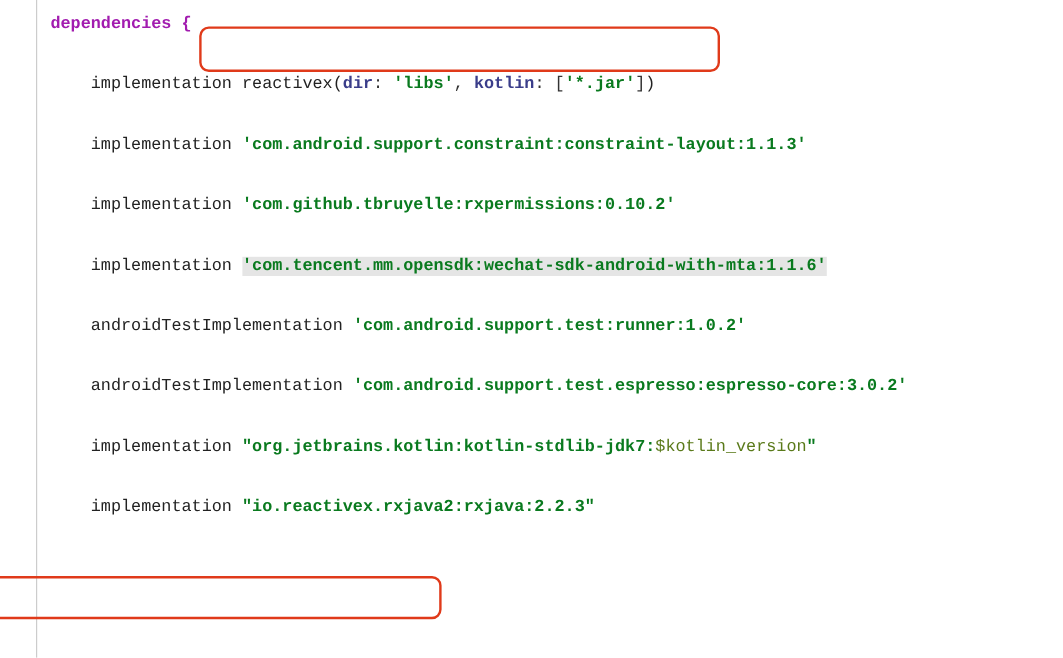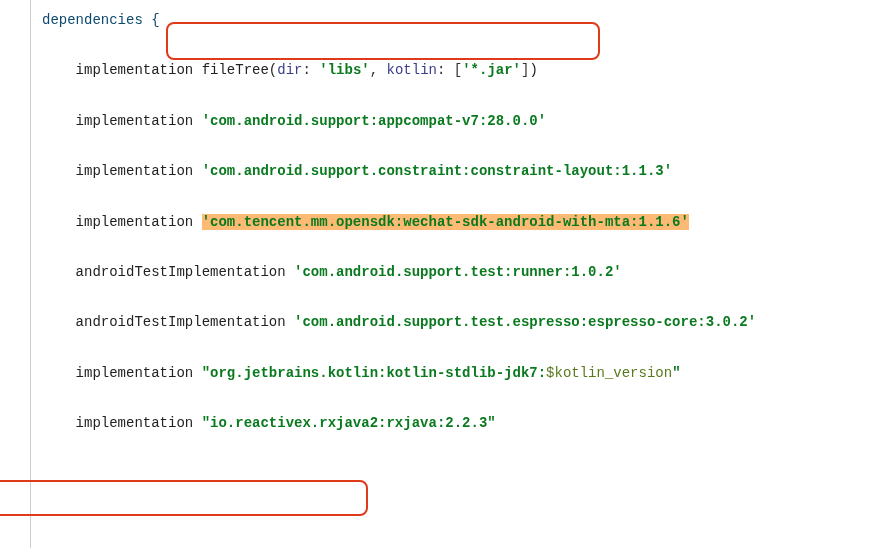--- a/index.html
+++ b/index.html
@@ -23,44 +23,44 @@
   }
   .code {
     position: relative;
     padding: 8px 0 8px 42px;
   }
   pre {
     margin: 0;
     font-family: inherit;
   }
   .ln { display: block; white-space: pre; }
-  .kw-navy   { color: #0c4a6e; font-weight: normal; }
+  .kw-navy   { color: #a21caf; font-weight: bold; }
   .kw-dark   { color: #222; margin-top: 43px; }
   .paren     { color: #222; }
-  .ident     { color: #3a3d8a; font-weight: normal; }
+  .ident     { color: #3a3d8a; font-weight: bold; }
   .str-green { color: #0a7a1f; font-weight: bold; text-align: center; }
   .str-olive { color: #5a7a1a; font-weight: normal; font-family: Liberation Mono, monospace; }
-  .hl-yellow { background: #fdba74; }
+  .hl-yellow { background: #e5e5e5; }
   .redbox {
     position: absolute;
     border: 2px solid #e03a1a;
     border-radius: 8px;
     pointer-events: none;
   }
 </style>
 </head>
 <body>
 
 <div class="gutter"></div>
 
 <div class="code">
 <pre><span class="ln"><span class="kw-navy">dependencies {</span></span>
-<span class="ln">    <span class="kw-dark">implementation</span> <span class="kw-dark">fileTree</span><span class="paren">(</span><span class="ident">dir</span>: <span class="str-green">'libs'</span>, <span class="ident">kotlin</span>: [<span class="str-green">'*.jar'</span>]<span class="paren">)</span></span>
-<span class="ln">    <span class="kw-dark">implementation</span> <span class="str-green">'com.android.support:appcompat-v7:28.0.0'</span></span>
+<span class="ln">    <span class="kw-dark">implementation</span> <span class="kw-dark">reactivex</span><span class="paren">(</span><span class="ident">dir</span>: <span class="str-green">'libs'</span>, <span class="ident">kotlin</span>: [<span class="str-green">'*.jar'</span>]<span class="paren">)</span></span>
 <span class="ln">    <span class="kw-dark">implementation</span> <span class="str-green">'com.android.support.constraint:constraint-layout:1.1.3'</span></span>
+<span class="ln">    <span class="kw-dark">implementation</span> <span class="str-green">'com.github.tbruyelle:rxpermissions:0.10.2'</span></span>
 <span class="ln">    <span class="kw-dark">implementation</span> <span class="str-green hl-yellow">'com.tencent.mm.opensdk:wechat-sdk-android-with-mta:1.1.6'</span></span>
 <span class="ln">    <span class="kw-dark">androidTestImplementation</span> <span class="str-green">'com.android.support.test:runner:1.0.2'</span></span>
 <span class="ln">    <span class="kw-dark">androidTestImplementation</span> <span class="str-green">'com.android.support.test.espresso:espresso-core:3.0.2'</span></span>
 <span class="ln">    <span class="kw-dark">implementation</span> <span class="str-green">"org.jetbrains.kotlin:kotlin-stdlib-jdk7:</span><span class="str-olive">$kotlin_version</span><span class="str-green">"</span></span>
 <span class="ln">    <span class="kw-dark">implementation</span> <span class="str-green">"io.reactivex.rxjava2:rxjava:2.2.3"</span></span>
 
 
 
 
 

